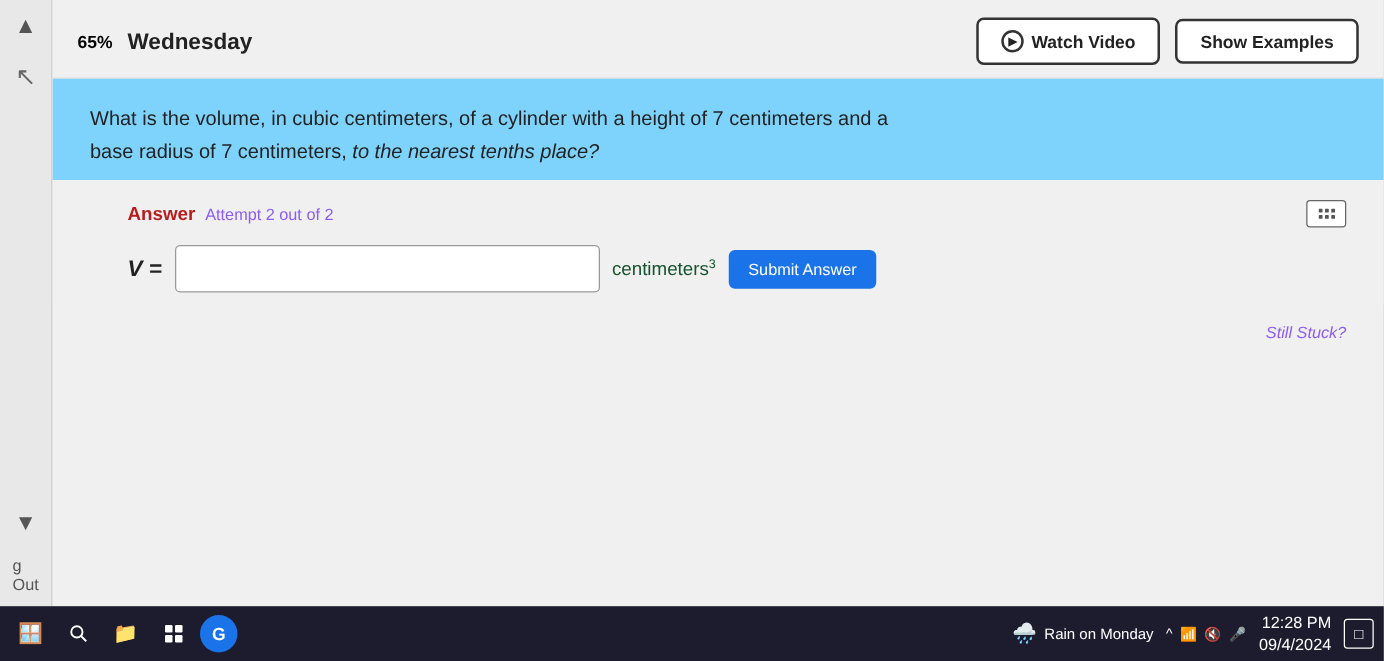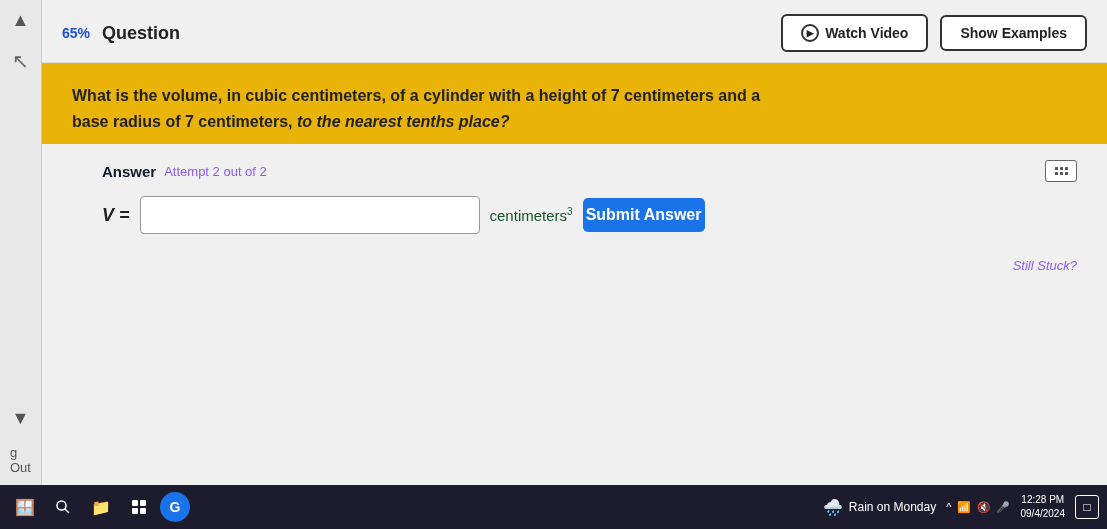--- a/index.html
+++ b/index.html
@@ -55,21 +55,21 @@
     }
 
     .header-left {
       display: flex;
       align-items: center;
       gap: 12px;
     }
 
     .progress-text {
       font-size: 14px;
-      color: #1d4ed8;
+      color: #000000;
       font-weight: 600;
     }
 
     .question-label {
       font-size: 18px;
       font-weight: 800;
       color: #222;
     }
 
     .header-right {
@@ -109,22 +109,21 @@
       border-radius: 6px;
       background: white;
       cursor: pointer;
       font-size: 14px;
       font-weight: 600;
       color: #222;
     }
 
     .question-body {
       padding: 20px 46px 10px 30px;
-      background: #eab308;
-      font-weight: bold;
+      background: #7dd3fc;
     }
 
     .question-text {
       font-size: 16px;
       color: #222;
       line-height: 1.6;
       max-width: 780px;
     }
 
     .question-text em {
@@ -139,21 +138,21 @@
     .answer-header {
       display: flex;
       align-items: center;
       gap: 8px;
       margin-bottom: 14px;
     }
 
     .answer-label {
       font-size: 15px;
       font-weight: 800;
-      color: #0f172a;
+      color: #b91c1c;
     }
 
     .attempt-text {
       font-size: 13px;
       color: #8b5cf6;
     }
 
     .keyboard-icon {
       margin-left: auto;
       width: 32px;
@@ -206,27 +205,27 @@
     .unit-label {
       font-size: 15px;
       color: #14532d;
     }
 
     .unit-label sup {
       font-size: 10px;
     }
 
     .submit-btn {
-      padding: 8px 3px;
+      padding: 8px 16px;
       background: #1a73e8;
       color: white;
       border: none;
       border-radius: 5px;
-      font-size: 16px;
-      font-weight: 700;
+      font-size: 13px;
+      font-weight: 400;
       cursor: pointer;
     }
 
     .still-stuck {
       text-align: right;
       padding: 14px 30px 6px 30px;
       font-size: 13px;
       color: #8b5cf6;
       font-style: italic;
     }
@@ -283,22 +282,22 @@
     .system-tray {
       display: flex;
       align-items: center;
       gap: 6px;
       color: white;
       font-size: 11px;
     }
 
     .time-date {
       color: white;
-      font-size: 10px;
-      text-align: center;
+      font-size: 13px;
+      text-align: right;
       line-height: 1.4;
     }
 
     .notification-bell {
       width: 24px;
       height: 24px;
       border: 1.5px solid white;
       border-radius: 3px;
       display: flex;
       align-items: center;
@@ -318,21 +317,21 @@
     <span style="font-size:20px; color:#666; margin-top:8px;">↖</span>
     <span class="sidebar-arrow" style="margin-top:auto; margin-bottom:10px;">▼</span>
     <span class="log-out-link">g Out</span>
   </div>
 
   <div class="content-area">
 
     <div class="header-bar">
       <div class="header-left">
         <span class="progress-text">65%</span>
-        <span class="question-label">Question</span>
+        <span class="question-label">Wednesday</span>
       </div>
       <div class="header-right">
         <button class="watch-video-btn">
           <span class="play-icon">▶</span>
           <span>Watch Video</span>
         </button>
         <button class="show-examples-btn">
           <span>Show Examples</span>
         </button>
       </div>

